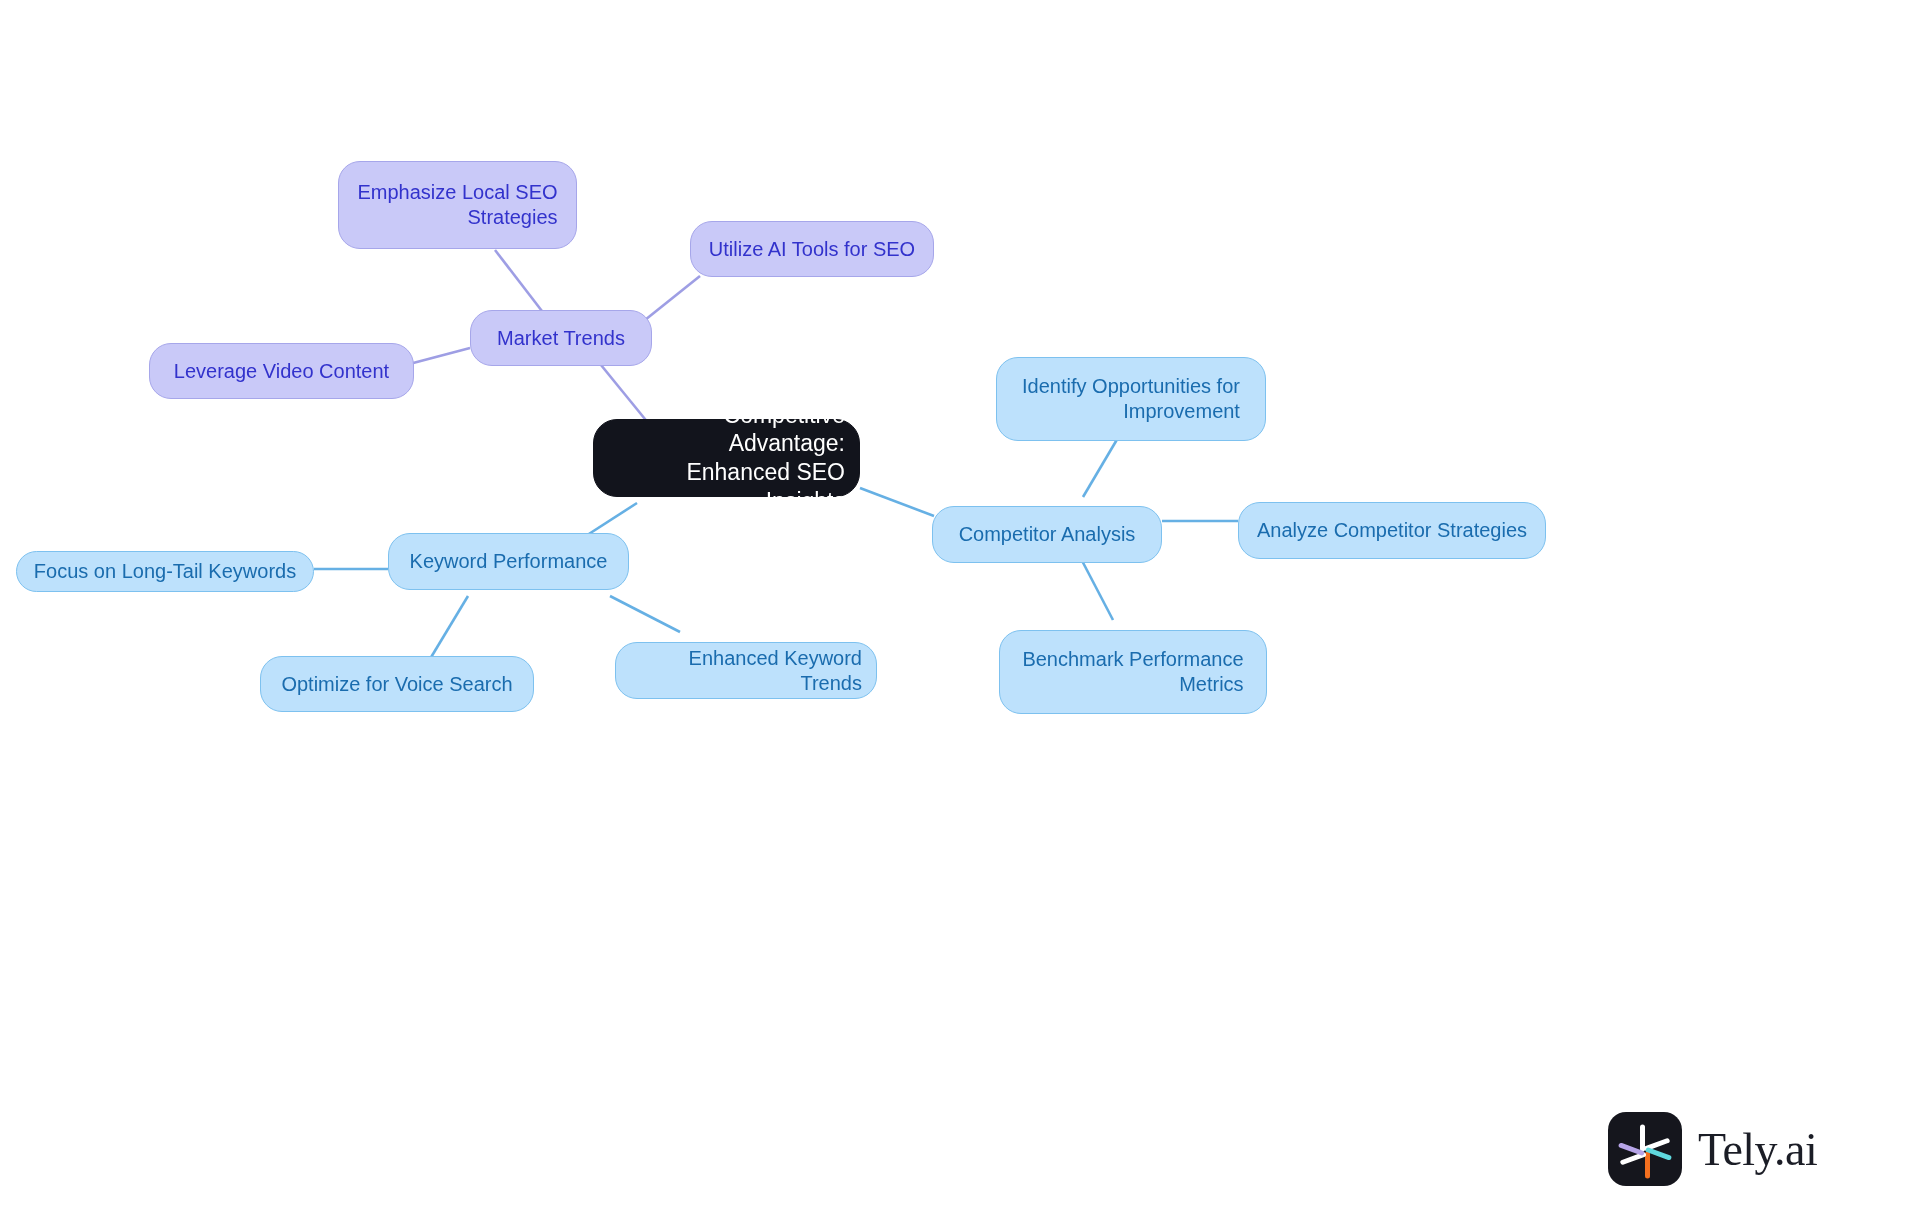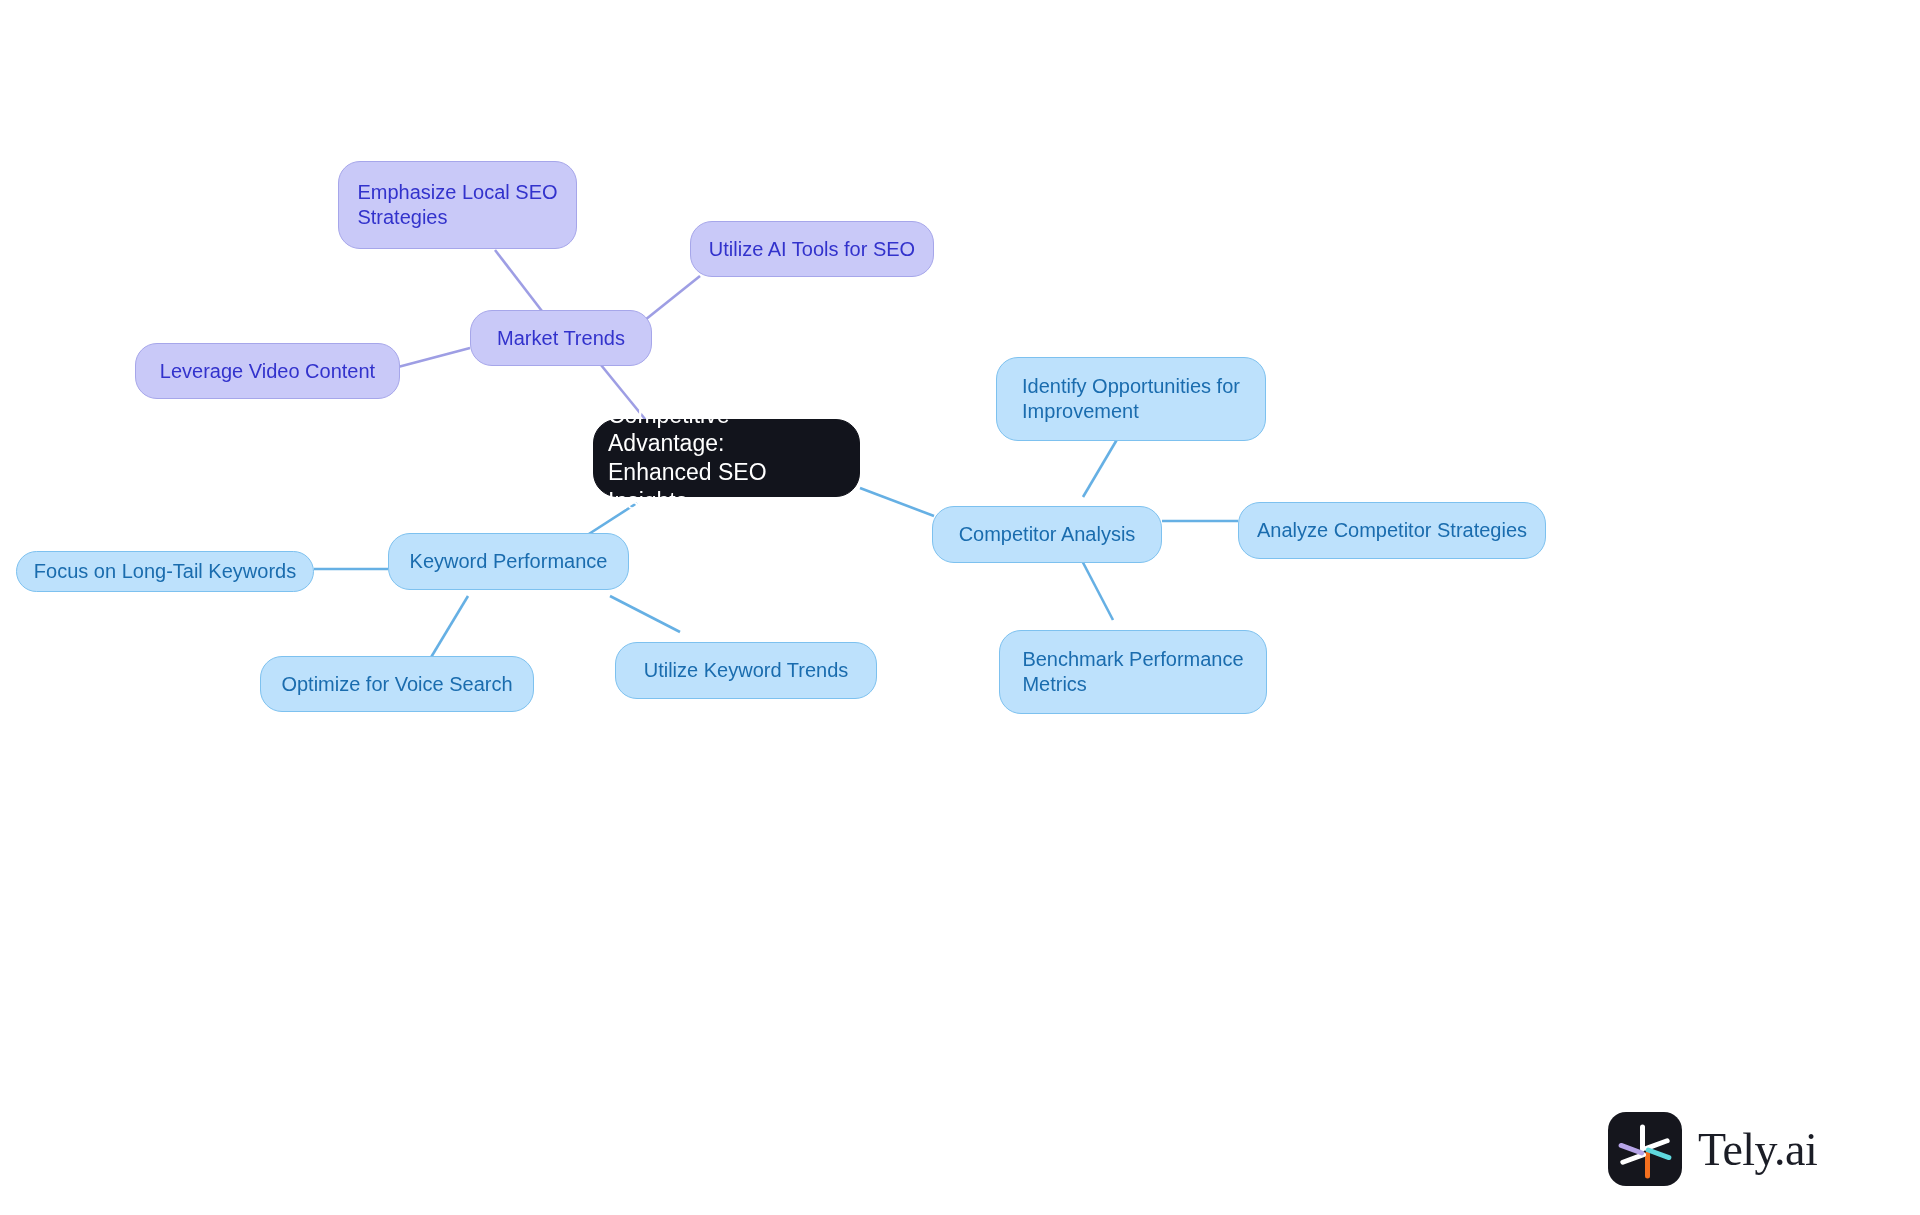--- a/index.html
+++ b/index.html
@@ -9,21 +9,21 @@
     font-family:"Liberation Sans","DejaVu Sans",sans-serif;
     overflow:hidden;
     position:relative;
   }
   #canvas{position:absolute;inset:0;width:1920px;height:1215px;}
   #edges{position:absolute;left:0;top:0;width:1920px;height:1215px;pointer-events:none;}
   .node{
     position:absolute;
     box-sizing:border-box;
     display:flex;align-items:center;justify-content:center;
-    text-align:left;
+    text-align:right;
     border-radius:22px;
     line-height:1.25;
     white-space:pre-line;
     padding:6px 14px;
   }
   .node-root{
     background:#12141c;
     color:#ffffff;
     border:1px solid #12141c;
     font-size:23px;
@@ -99,21 +99,21 @@
 
   <div class="node node-purple" style="left:338px;top:161px;width:239px;height:88px;">
     <span>Emphasize Local SEO
 Strategies</span>
   </div>
 
   <div class="node node-purple" style="left:690px;top:221px;width:244px;height:56px;">
     <span>Utilize AI Tools for SEO</span>
   </div>
 
-  <div class="node node-purple" style="left:135px;top:343px;width:265px;height:56px;">
+  <div class="node node-purple" style="left:149px;top:343px;width:265px;height:56px;">
     <span>Leverage Video Content</span>
   </div>
 
   <div class="node node-blue" style="left:932px;top:496px;width:230px;height:57px;">
     <span>Competitor Analysis</span>
   </div>
 
   <div class="node node-blue" style="left:996px;top:347px;width:270px;height:84px;">
     <span>Identify Opportunities for
 Improvement</span>
@@ -134,21 +134,21 @@
 
   <div class="node node-blue" style="left:16px;top:541px;width:298px;height:41px;">
     <span>Focus on Long-Tail Keywords</span>
   </div>
 
   <div class="node node-blue" style="left:260px;top:646px;width:274px;height:56px;">
     <span>Optimize for Voice Search</span>
   </div>
 
   <div class="node node-blue" style="left:615px;top:632px;width:262px;height:57px;">
-    <span>Utilize Keyword Trends</span>
+    <span>Enhanced Keyword Trends</span>
   </div>
 
   <div id="logo">
     <div id="logo-mark">
 
       <div class="spoke" style="background:#ffffff;width:27px;transform:rotate(-90deg) translate(0,-2.5px);"></div>
 
       <div class="spoke" style="background:#f4701f;width:27px;transform:rotate(90deg) translate(0,-2.5px);"></div>
 
       <div class="spoke" style="background:#ffffff;width:27px;transform:rotate(160deg) translate(0,-2.5px);"></div>

